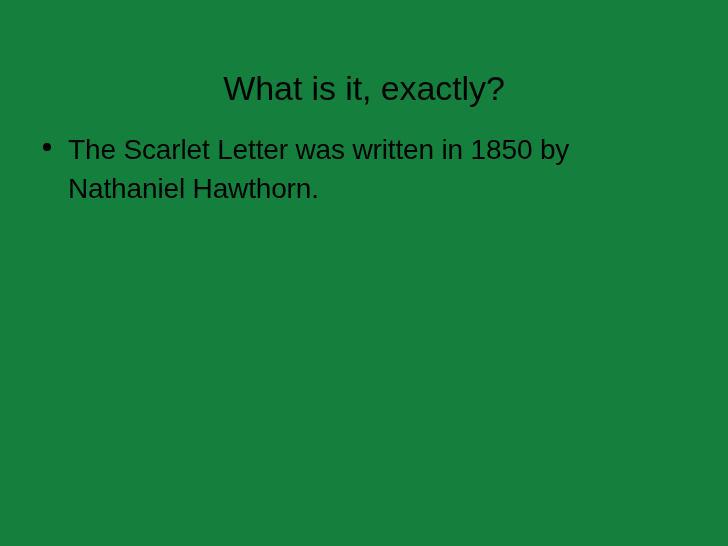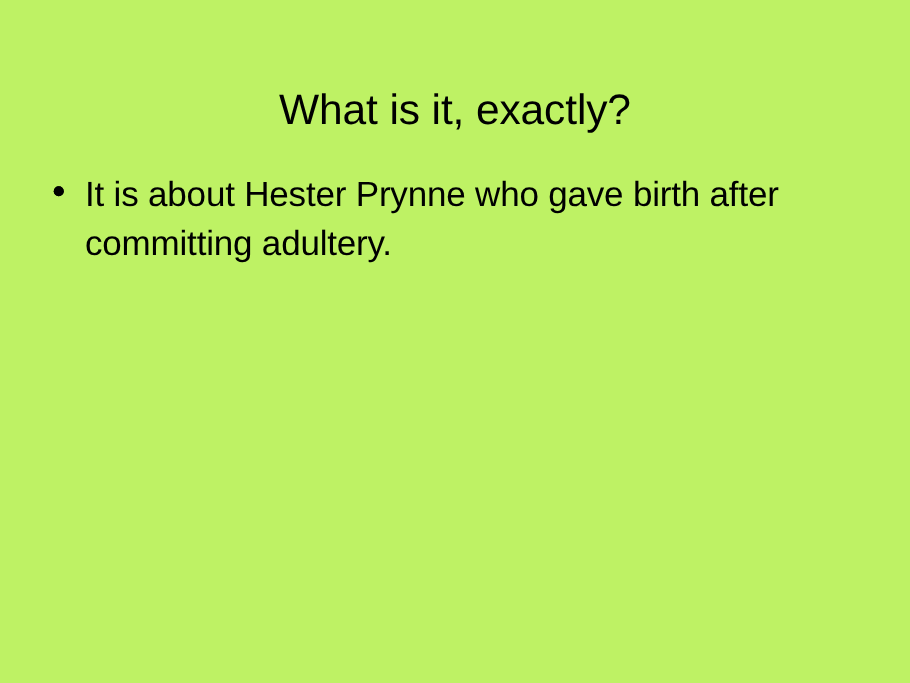--- a/index.html
+++ b/index.html
@@ -14,21 +14,21 @@
     overflow: hidden;
     font-family: "Liberation Sans", sans-serif;
     color: #000000;
     -webkit-font-smoothing: antialiased;
   }
 
   .slide {
     position: relative;
     width: 728px;
     height: 546px;
-    background: #bef264;
+    background: #15803d;
     box-sizing: border-box;
   }
 
   
   .slide-title {
     position: absolute;
     left: 0;
     top: 44px;
     width: 728px;
     text-align: center;
@@ -91,24 +91,21 @@
 
 <div class="slide">
 
   <h1 class="slide-title">What is it, exactly?</h1>
 
   <div class="body-content">
     <ul class="bullet-list">
 
       <li class="bullet-item w-narrow">
         <span class="bullet-marker"></span>
+        <span class="bullet-text">The Scarlet Letter was written in 1850 by Nathaniel Hawthorn.</span>
       </li>
 
-      <li class="bullet-item w-wide">
-        <span class="bullet-marker"></span>
-        <span class="bullet-text">It is about Hester Prynne who gave birth after committing adultery.</span>
-      </li>
 
 
     </ul>
   </div>
 
 </div>
 
 </body></html>

